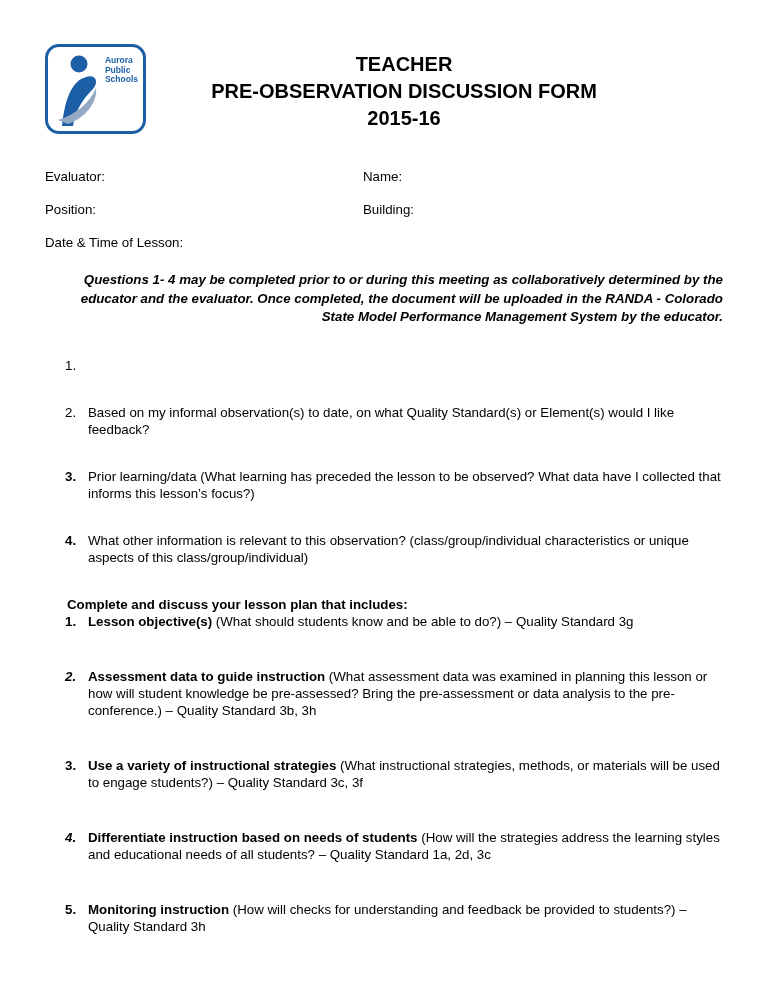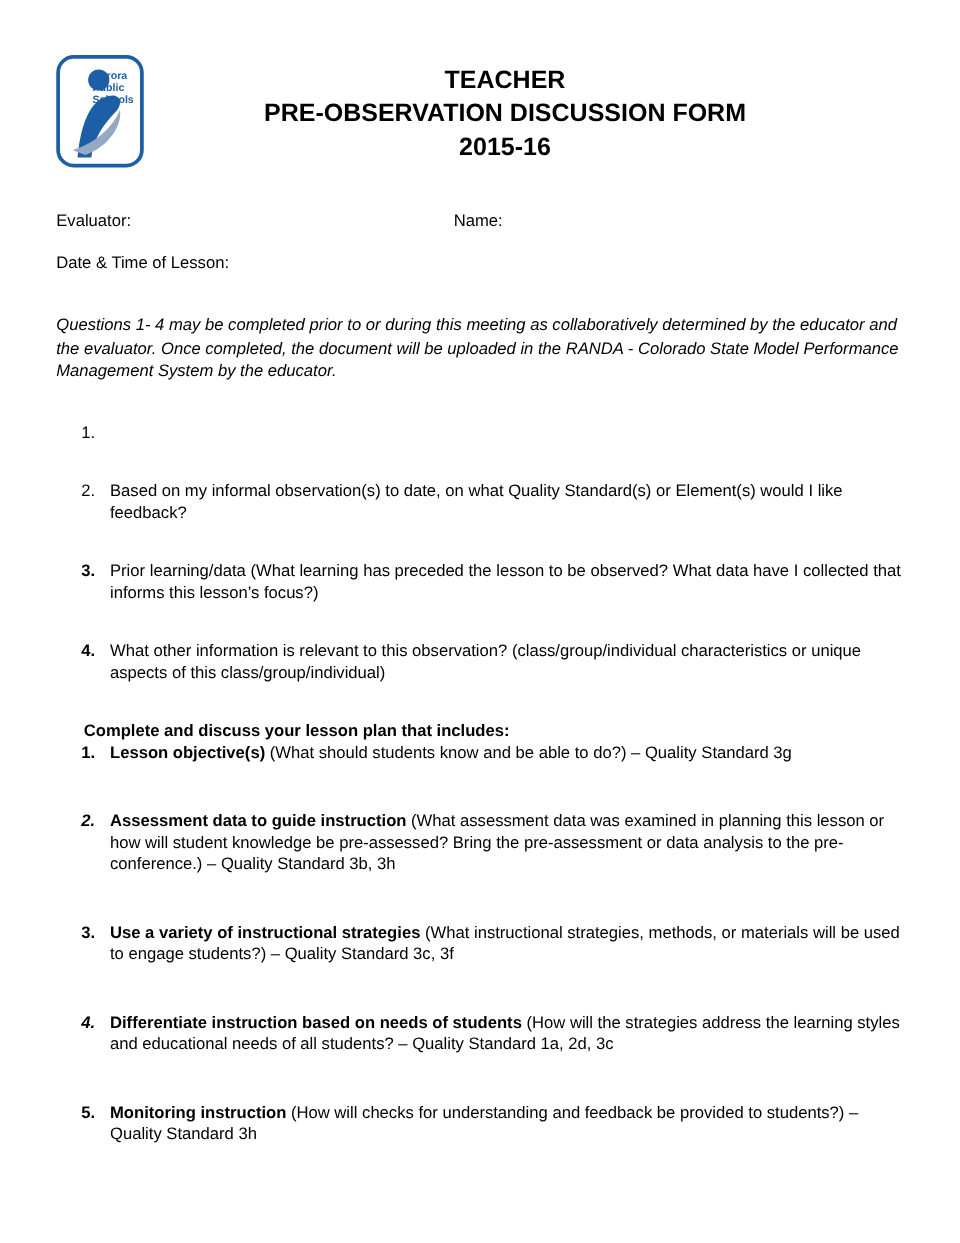--- a/index.html
+++ b/index.html
@@ -3,35 +3,35 @@
 <meta charset="utf-8">
 <style>
   html, body { margin: 0; padding: 0; background: #ffffff; }
   .page {
     width: 768px; height: 994px; margin: 0 auto; background: #ffffff; color: #000;
     font-family: "Liberation Sans", sans-serif; font-size: 13.3px; line-height: 17px;
     position: relative; box-sizing: border-box; padding: 45px 45px 0 45px; overflow: hidden;
   }
   
   .logo {
-    position: absolute; left: 45px; top: 44px; width: 70px; height: 90px;
+    position: absolute; left: 45px; top: 44px; width: 101px; height: 90px;
     border: 3px solid #1d5fa7; border-radius: 14px; box-sizing: border-box; background: #fff;
   }
   .logo-figure { position: absolute; left: 3px; top: 3px; }
   .logo-text {
     position: absolute; right: 5px; top: 9px; color: #1d5fa7; font-weight: bold;
     font-size: 8.5px; line-height: 9.5px; text-align: left;
   }
   
   .title { padding-left: 40px; text-align: center; font-weight: bold; font-size: 20px; line-height: 27px; margin-top: 6px; }
   
   .fields { margin-top: 36px; }
   .field-row { display: grid; grid-template-columns: 318px 1fr; margin-bottom: 16px; }
   
-  .instructions { margin-top: 33px; font-weight: normal; font-style: italic; line-height: 18.5px; }
+  .instructions { margin-top: 20px; font-weight: bold; font-style: italic; line-height: 18.5px; text-align: right; }
   
   .q-list { margin-top: 30px; padding-left: 20px; }
   .q-item { display: flex; margin-bottom: 30px; }
   .num { flex: none; width: 23px; }
   .bold { font-weight: bold; }
   .bold-italic { font-weight: bold; font-style: italic; }
   
   .lp-heading { margin-top: 30px; font-weight: bold; margin-left: 22px; }
   .lp-list { padding-left: 20px; }
   .lp-item { display: flex; margin-bottom: 38px; }
@@ -60,20 +60,24 @@
   <div class="title">
     <div>TEACHER</div>
     <div>PRE-OBSERVATION DISCUSSION FORM</div>
     <div>2015-16</div>
   </div>
 
   <div class="fields">
     <div class="field-row">
       <div>Evaluator:</div>
       <div>Name:</div>
+    </div>
+    <div class="field-row">
+      <div>Position:</div>
+      <div>Building:</div>
     </div>
     <div class="field-row">
       <div>Date &amp; Time of Lesson:</div>
     </div>
   </div>
 
   <div class="instructions">Questions 1- 4 may be completed prior to or during this meeting as collaboratively determined by the educator and the evaluator. Once completed, the document will be uploaded in the RANDA - Colorado State Model Performance Management System by the educator.</div>
 
   <div class="q-list">
     <div class="q-item">

